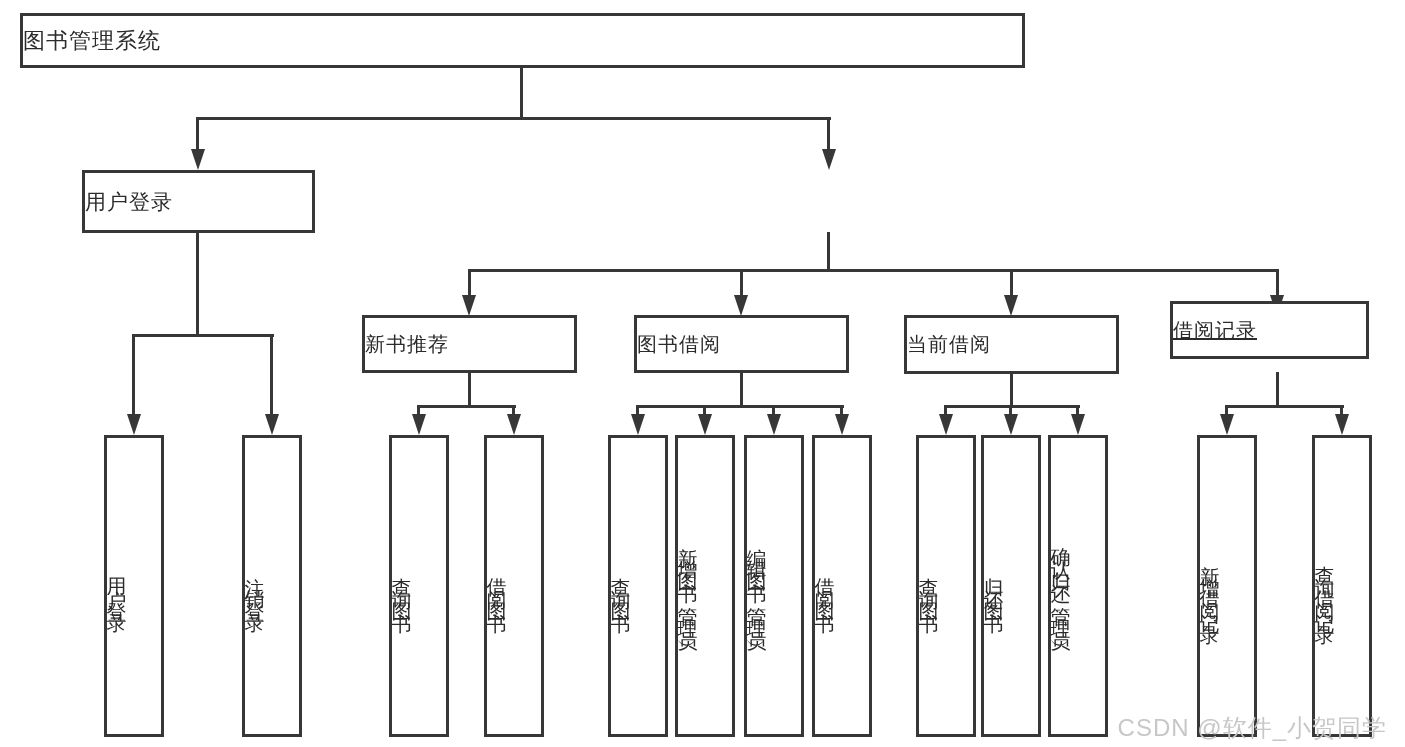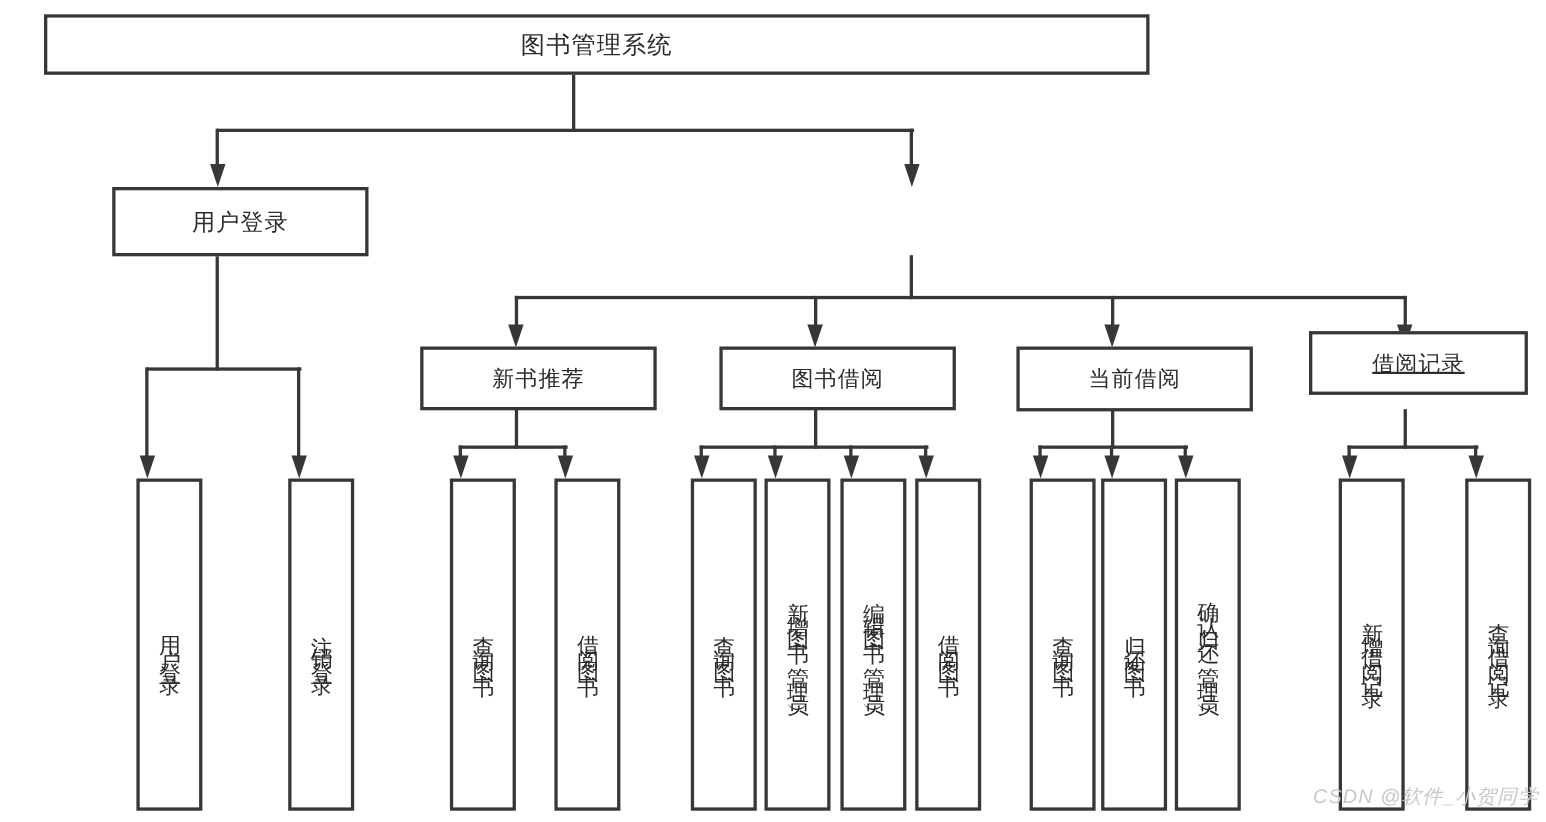--- a/index.html
+++ b/index.html
@@ -9,41 +9,41 @@
     --wm:#c7c7c7;
   }
   html,body{margin:0;padding:0;background:var(--bg);}
   .canvas{
     position:relative;width:1405px;height:747px;background:var(--bg);
     font-family:"Liberation Sans","DejaVu Sans",sans-serif;color:var(--text);
     overflow:hidden;
   }
   .node{
     position:absolute;box-sizing:border-box;border:3px solid var(--line);
-    background:var(--bg);display:flex;align-items:center;justify-content:center;margin-left:20px;
+    background:var(--bg);display:flex;align-items:center;
   }
   .node.h{letter-spacing:1px;}
   .root-node{font-size:22px;}
   .l2-node{font-size:21px;}
   .l3-node{font-size:20px;}
   .leaf .vtext{
     writing-mode:vertical-rl;text-orientation:mixed;
     font-size:20px;letter-spacing:12px;line-height:1;
   }
   .vline,.hline{position:absolute;background:var(--line);}
   .vline{width:3px;}
   .hline{height:3px;}
   .arr{
     position:absolute;width:0;height:0;
     border-left:7px solid transparent;border-right:7px solid transparent;
     border-top:21px solid var(--line);
   }
   .watermark{
-    position:absolute;top:712px;right:6px;
-    font-size:18px;color:var(--wm);letter-spacing:1px;white-space:nowrap;font-style:italic;
+    position:absolute;top:712px;right:18px;
+    font-size:24px;color:var(--wm);letter-spacing:1px;white-space:nowrap;
   }
 </style>
 </head>
 <body>
 
 <div class="canvas">
 
   <div class="node h root-node" style="left:20px;top:13px;width:1005px;height:55px;">
     <span>图书管理系统</span>
   </div>

